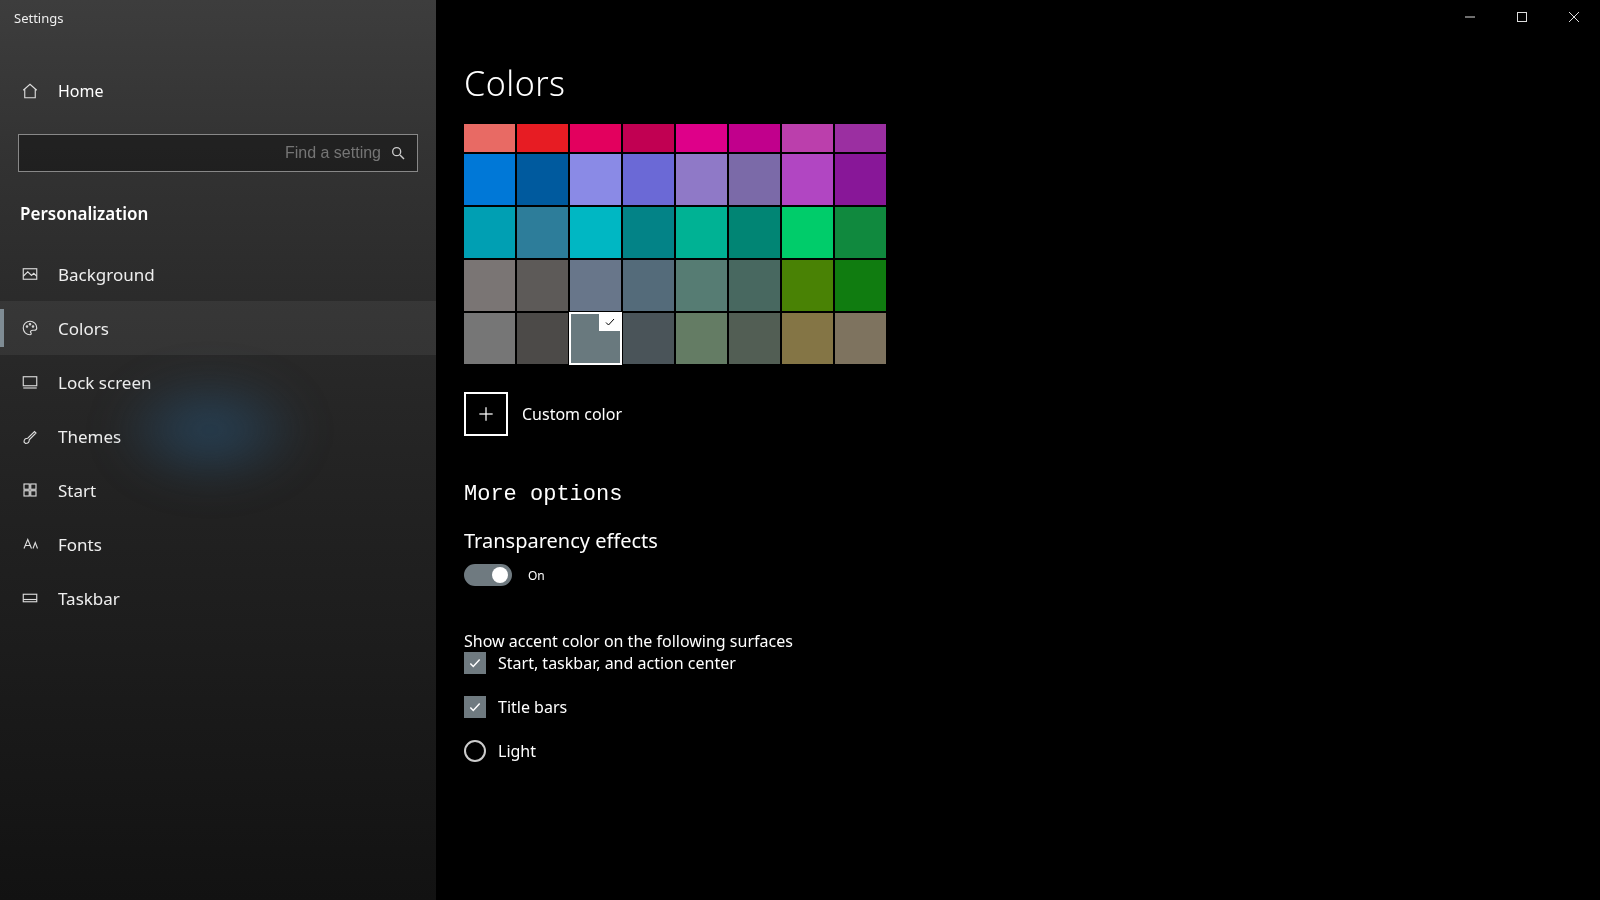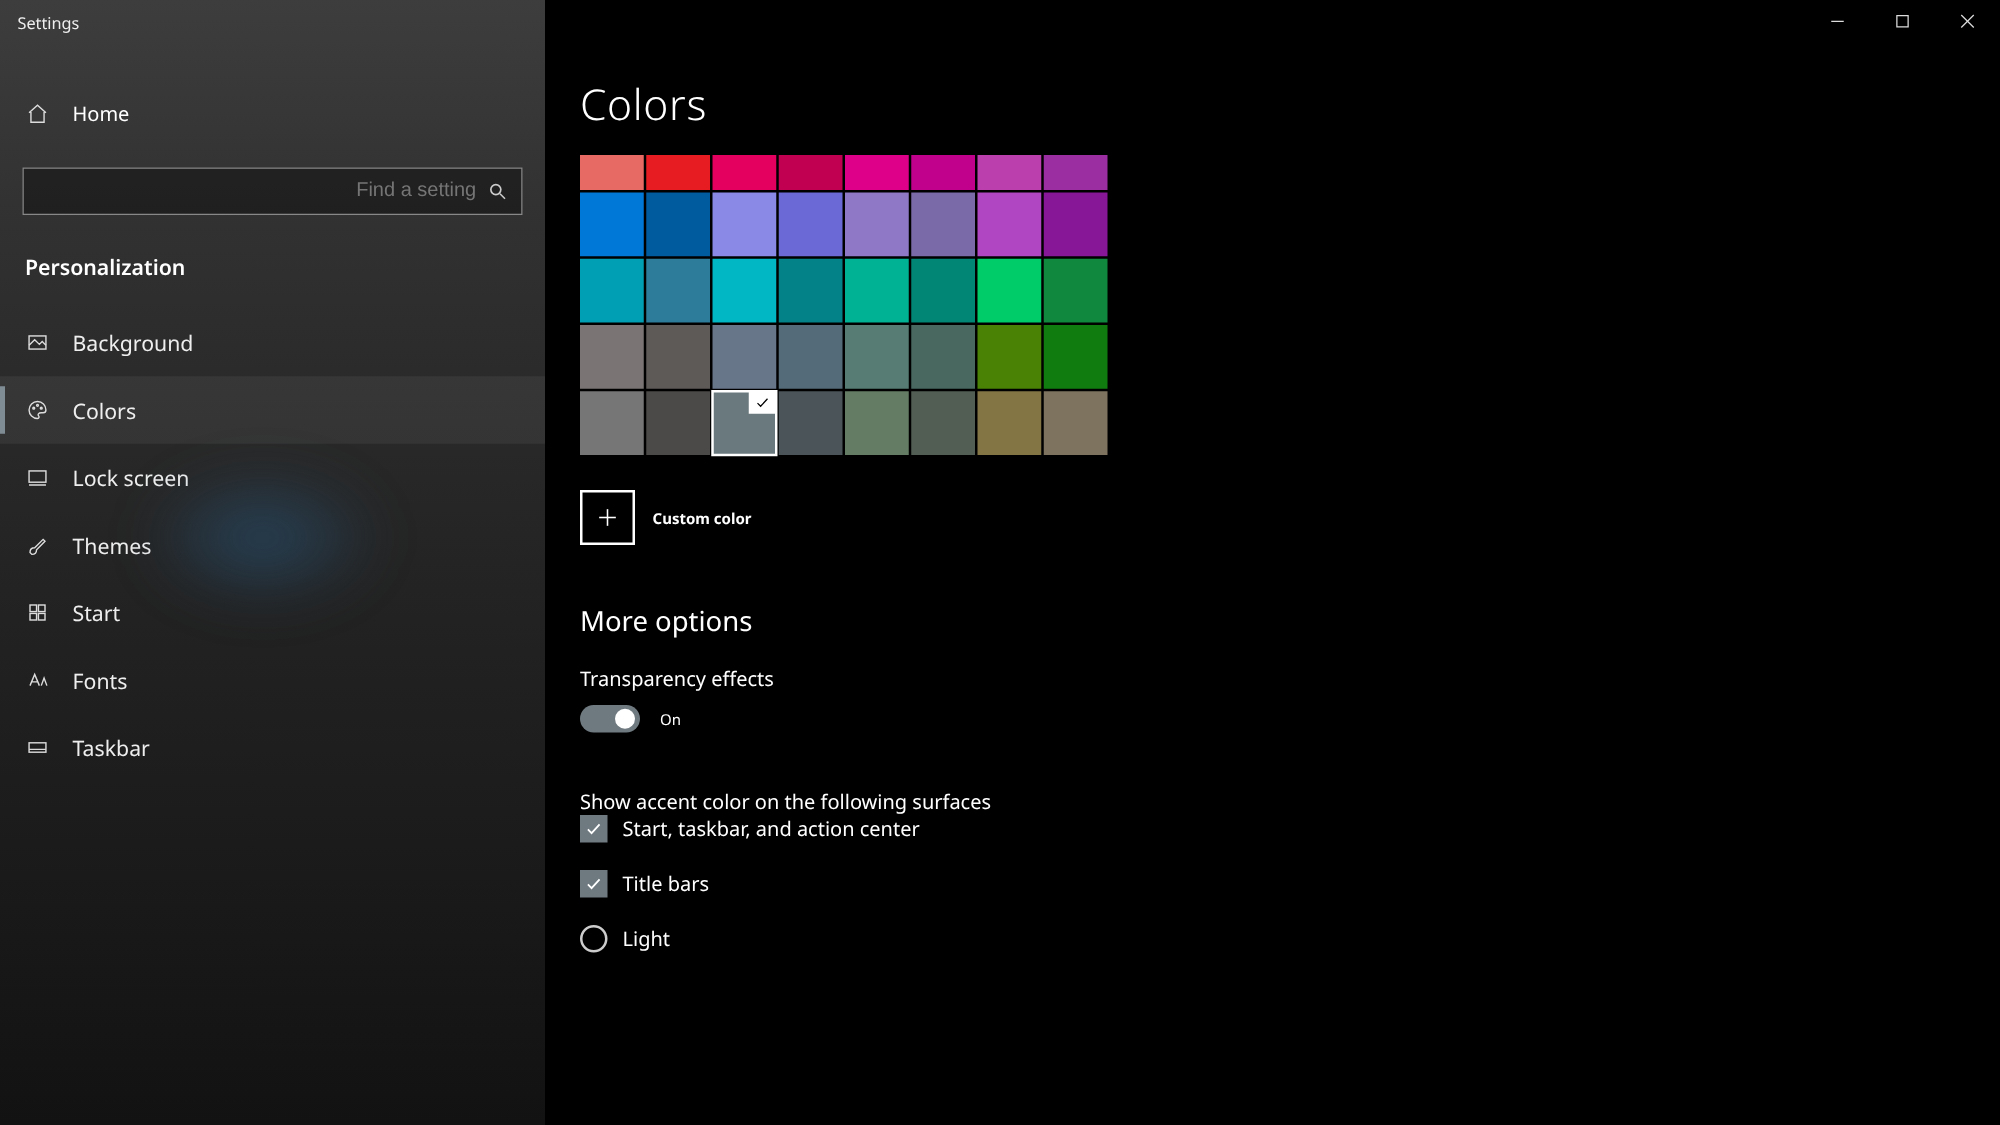--- a/index.html
+++ b/index.html
@@ -155,28 +155,29 @@
     align-items:center;
     gap: 14px;
     margin-top: 28px;
   }
   .custom-btn {
     width:44px; height:44px;
     border:2px solid #fff;
     display:flex; align-items:center; justify-content:center;
     background:transparent;
   }
-  .custom-label { font-size:12px;font-weight:bold; }
+  .custom-label { font-size:16px; }
   h2.subhead {
     font-weight: 400;
     font-size: 22px;
     margin-top: 46px;
     margin-bottom: 20px;
-  }
-  .setting-label { font-size:16px; margin-bottom:10px; }
+    font-family: Liberation Mono, monospace;
+  }
+  .setting-label { font-size:20px; margin-bottom:10px; }
   .toggle-row { display:flex; align-items:center; gap:16px; }
   .toggle {
     width:48px; height:22px;
     border-radius:11px;
     background:#6f7a80;
     position:relative;
   }
   .toggle .knob {
     position:absolute; top:3px; right:4px;
     width:16px; height:16px; border-radius:50%;

